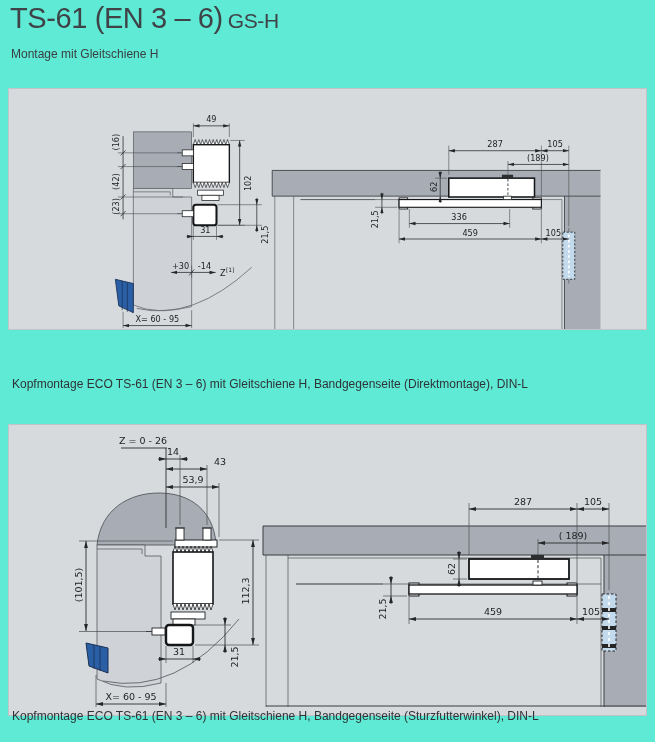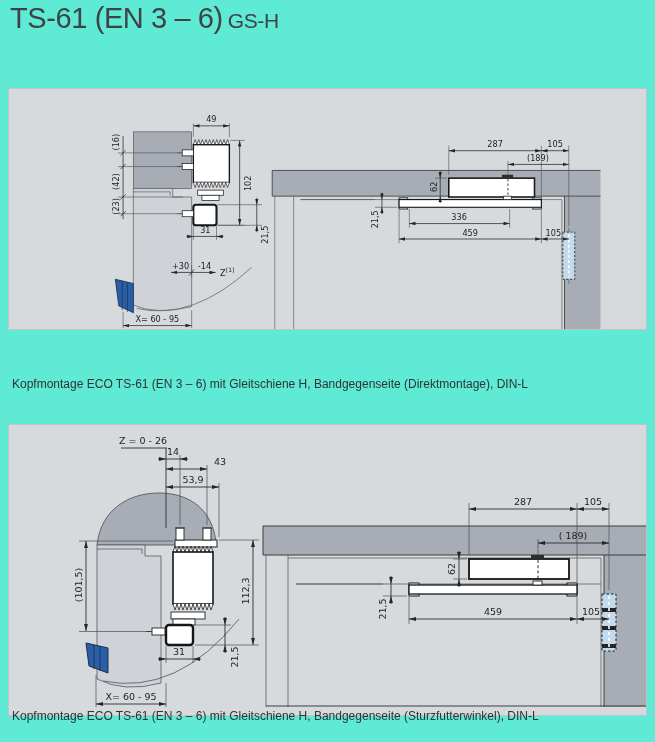--- a/index.html
+++ b/index.html
@@ -23,20 +23,21 @@
   .white { fill:#fff; stroke:#232527; }
   text.d  { font-family:"DejaVu Sans", sans-serif; font-size:9.5px; fill:#1c1e20; }
   text.ds { font-family:"DejaVu Sans", sans-serif; font-size:7px;  fill:#1c1e20; }
 </style>
 </head>
 <body>
 
 <div class="page">
 
   <h1><span>TS-61 (EN 3 – 6)</span><span class="suffix">GS-H</span></h1>
+  <div class="subtitle">Montage mit Gleitschiene H</div>
 
   <div class="panel p1">
   <svg viewBox="0 0 637 280">
     <defs>
       <marker id="a1" markerWidth="10" markerHeight="8" refX="8" refY="3" orient="auto-start-reverse">
         <path d="M0,0.8 L8,3 L0,5.2 Z" fill="#232527"></path>
       </marker>
     </defs>
 
     <g>

